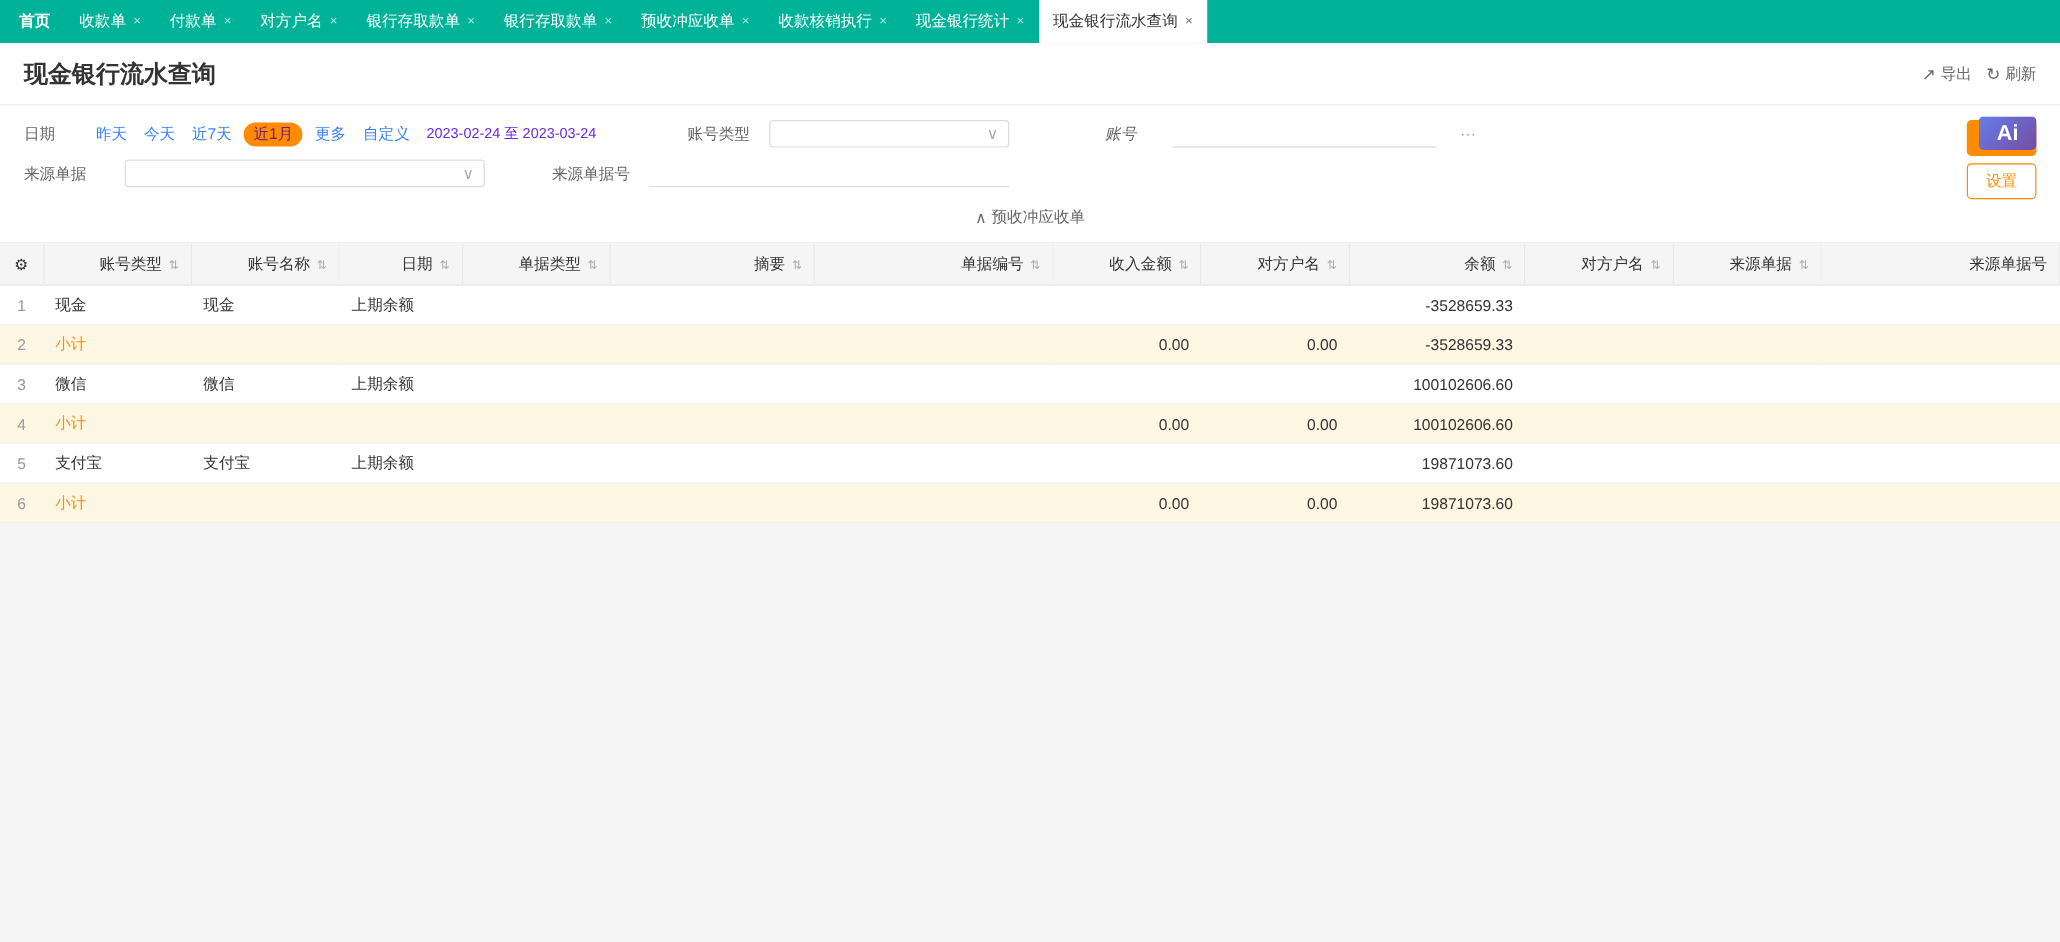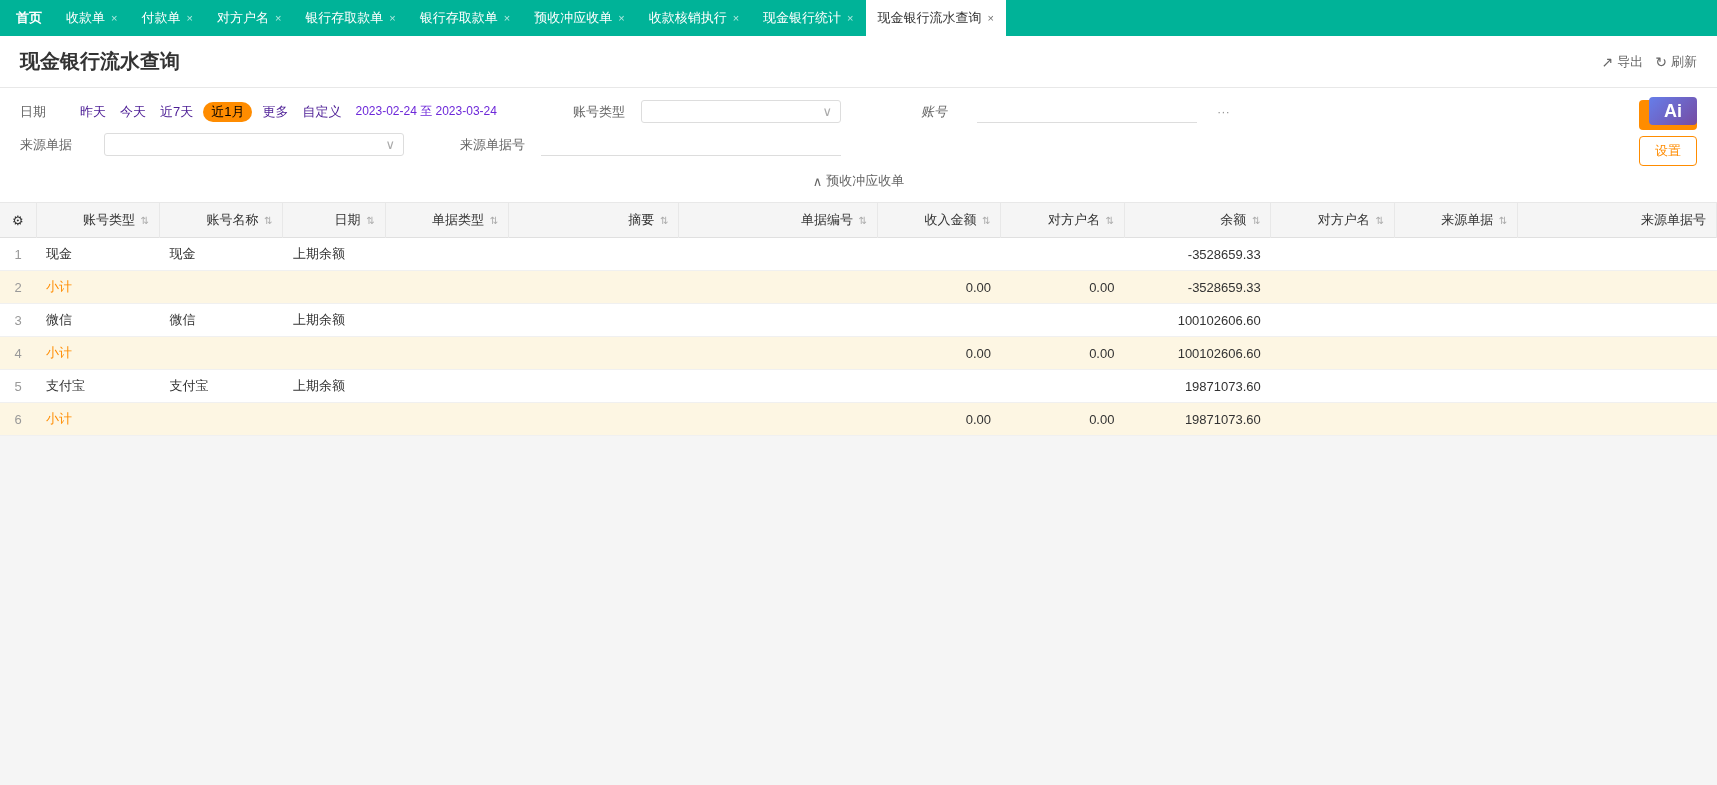--- a/index.html
+++ b/index.html
@@ -84,29 +84,29 @@
       color: #666;
       white-space: nowrap;
       min-width: 40px;
     }
     .date-shortcuts {
       display: flex;
       align-items: center;
       gap: 6px;
     }
     .date-btn {
-      color: #4c1d95;
+      color: #3b82f6;
       cursor: pointer;
       padding: 1px 4px;
       border-radius: 3px;
       font-size: 13px;
     }
     .date-btn.active {
       background: #ff8c00;
-      color: #000000;
+      color: #701a75;
       border-radius: 10px;
       padding: 1px 8px;
     }
     .date-range {
       color: #6d28d9;
       font-size: 12px;
       margin-left: 4px;
     }
     .filter-select {
       display: flex;

